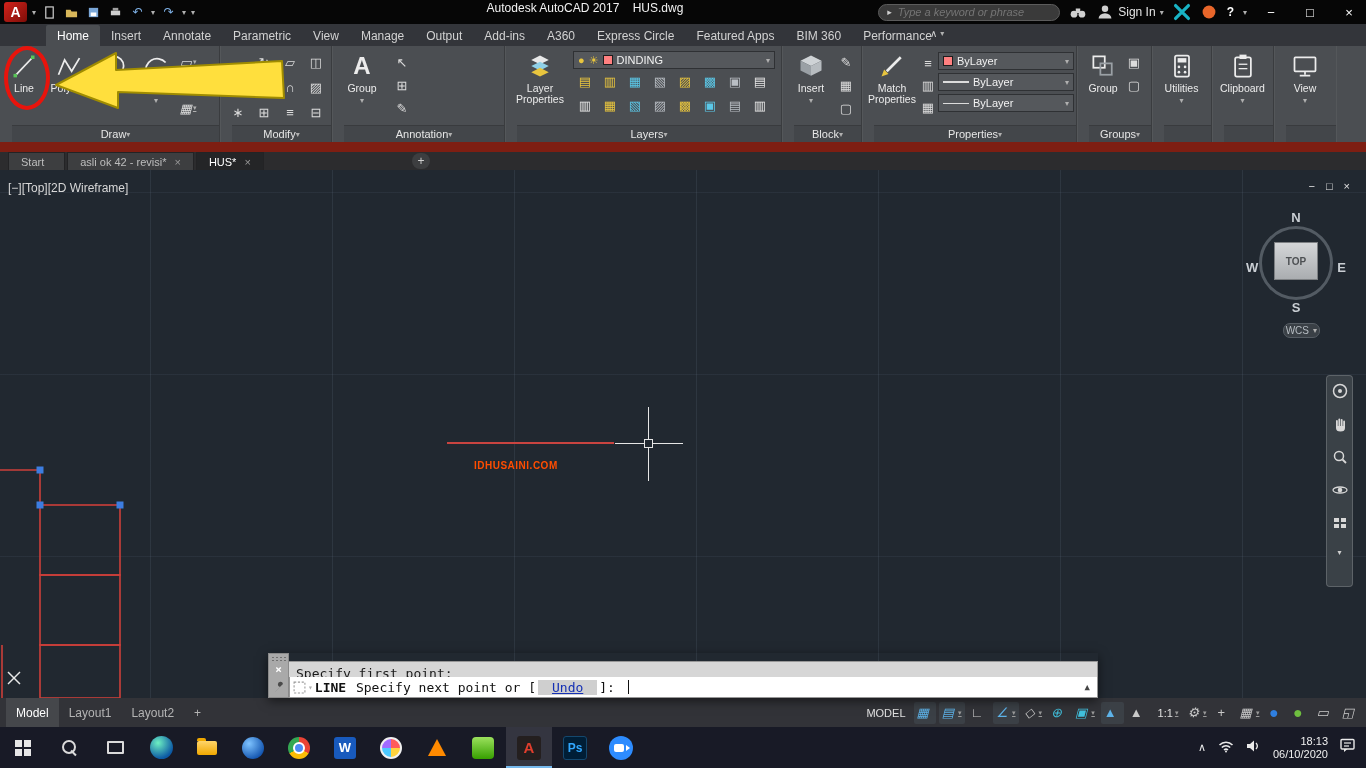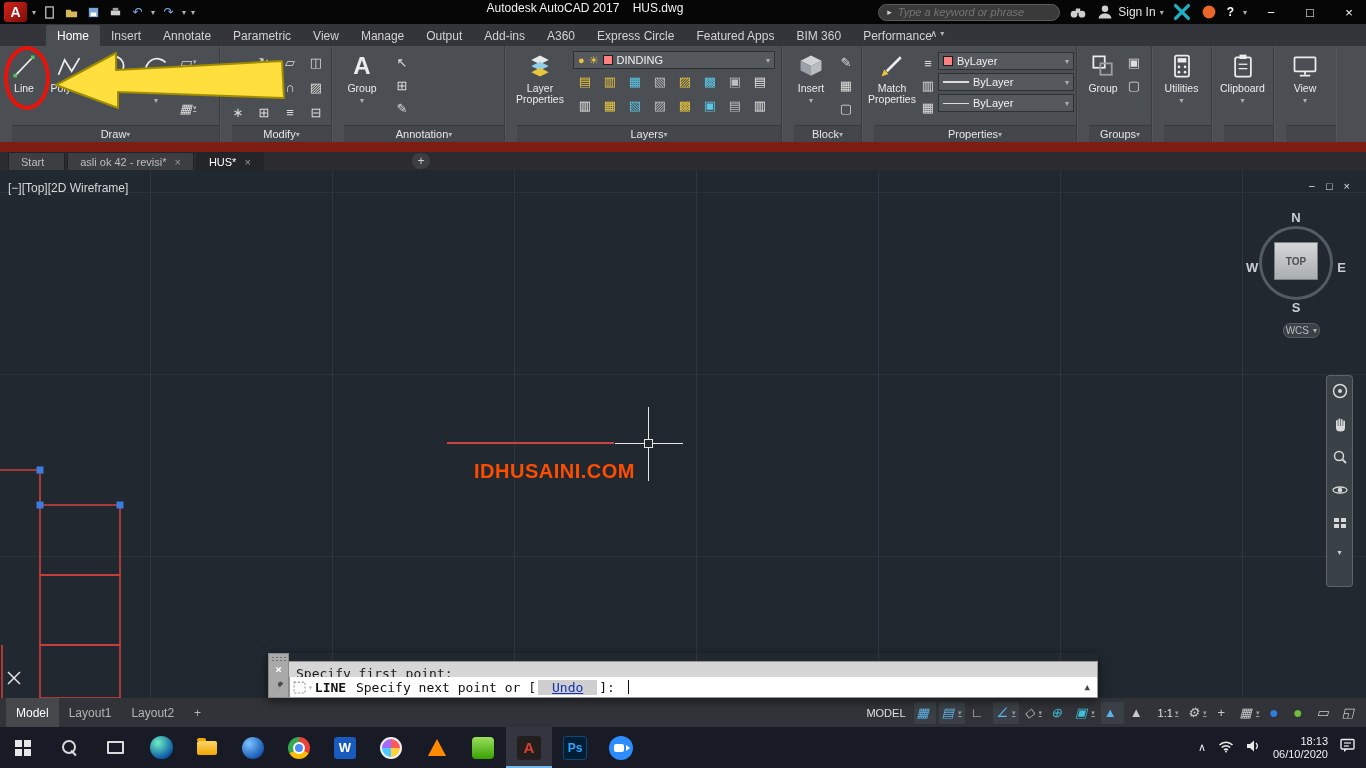--- a/index.html
+++ b/index.html
@@ -78,21 +78,21 @@
   .vc-w{left:0;top:50px}
   .vc-e{right:0;top:50px}
   .wcs{position:absolute;right:46px;top:153px;display:flex;align-items:center;gap:4px;background:#3a4046;border:1px solid #565d64;border-radius:7px;color:#b6bcc2;font-size:10px;padding:1px 2px}
   .navbar{position:absolute;right:13px;top:205px;width:27px;height:212px;background:rgba(62,68,74,.88);border:1px solid rgba(255,255,255,.18);border-radius:4px;display:flex;flex-direction:column;align-items:center;padding:7px 0;gap:13px}
   .navbar svg{width:16px;height:16px}
   .nav-car{color:#cfcfcf;font-size:8px}
   .redline{position:absolute;left:447px;top:272px;width:167px;height:2px;background:#c94440}
   .xh-v{position:absolute;left:648px;top:237px;width:1px;height:74px;background:#e6e6e6}
   .xh-h{position:absolute;left:615px;top:273px;width:68px;height:1px;background:#e6e6e6}
   .pickbox{position:absolute;left:644px;top:269px;width:9px;height:9px;border:1px solid #e6e6e6;background:#212830}
-  .watermark{position:absolute;left:474px;top:290px;color:#ff4d00;font-weight:bold;font-size:20px;letter-spacing:.5px}
+  .watermark{position:absolute;left:474px;top:290px;color:#ff4d00;font-weight:bold;font-size:10px;letter-spacing:.5px}
   .leftgeo{position:absolute;left:0;top:270px}
 
   
   .cmdwin{position:absolute;left:268px;top:653px;width:830px;height:45px;box-shadow:0 3px 10px rgba(0,0,0,.55);font-family:"DejaVu Sans Mono",monospace;z-index:30}
   .cmd-rail{position:absolute;left:0;top:0;width:21px;height:45px;background:#a9a9a9;border:1px solid #8a8a8a;display:flex;flex-direction:column;align-items:center;gap:3px;padding-top:2px}
   .cmd-grip{width:15px;height:9px;background-image:radial-gradient(#6f6f6f 1px,transparent 1.2px);background-size:4px 3px}
   .cmd-x{color:#fff;font-size:11px;font-weight:bold;line-height:11px}
   .cmd-hist{position:absolute;left:21px;top:8px;right:0;height:24px;background:#d6d6d6;border:1px solid #979797;border-left:none;display:flex;align-items:center;padding-left:7px;font-size:13px;color:#1a1a1a}
   .cmd-input{position:absolute;left:21px;top:24px;right:0;height:21px;background:#fff;border:1px solid #979797;border-top:none;display:flex;align-items:center;font-size:13px;color:#111;padding-left:3px;gap:2px}
   .cmd-input b{font-weight:bold}

